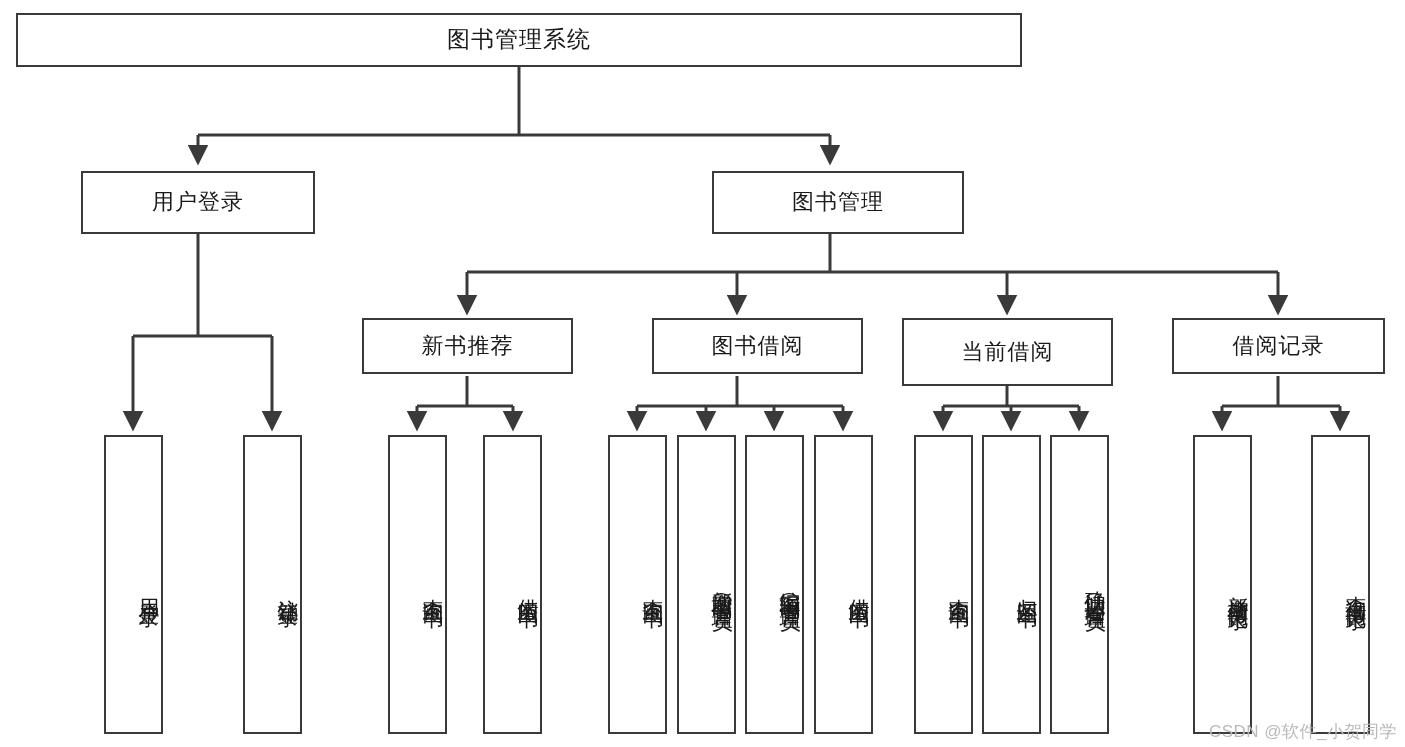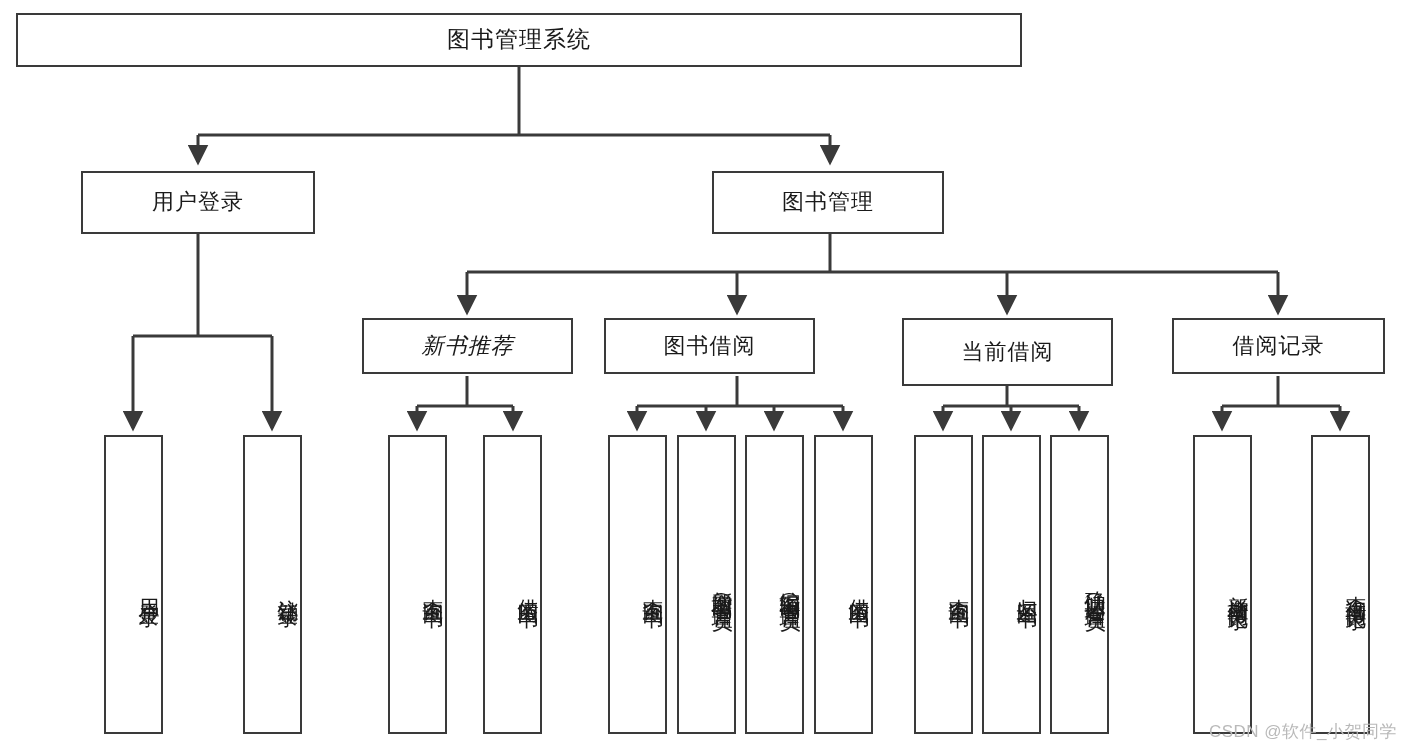--- a/index.html
+++ b/index.html
@@ -130,28 +130,28 @@
     </g>
   </svg>
 
   <div class="node h root" style="left:16px; top:13px; width:1006px; height:54px;">
     <span>图书管理系统</span>
   </div>
 
   <div class="node h" style="left:81px; top:171px; width:234px; height:63px;">
     <span>用户登录</span>
   </div>
-  <div class="node h" style="left:712px; top:171px; width:232px; height:63px;">
+  <div class="node h" style="left:712px; top:171px; width:252px; height:63px;">
     <span>图书管理</span>
   </div>
 
-  <div class="node h" style="left:362px; top:318px; width:211px; height:56px;font-style:italic;">
+  <div class="node h" style="left:362px; top:318px; width:211px; height:56px;">
     <span>新书推荐</span>
   </div>
-  <div class="node h" style="left:604px; top:318px; width:211px; height:56px;">
+  <div class="node h" style="left:652px; top:318px; width:211px; height:56px;">
     <span>图书借阅</span>
   </div>
   <div class="node h" style="left:902px; top:318px; width:211px; height:68px;">
     <span>当前借阅</span>
   </div>
   <div class="node h" style="left:1172px; top:318px; width:213px; height:56px;">
     <span>借阅记录</span>
   </div>
 
   <div class="node leaf" style="left:104px; top:435px; width:59px; height:299px;">

